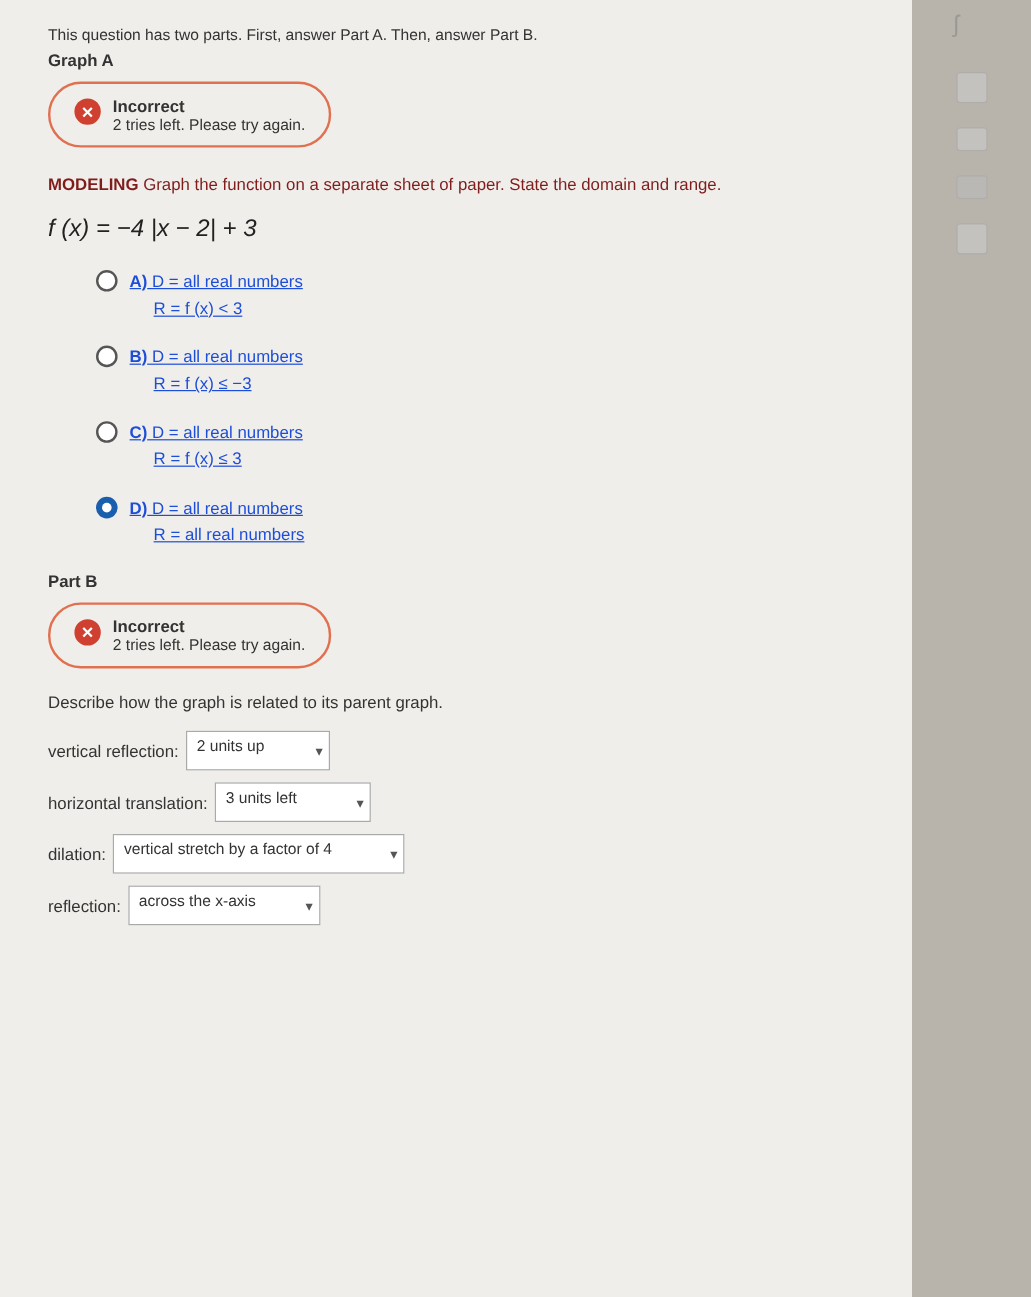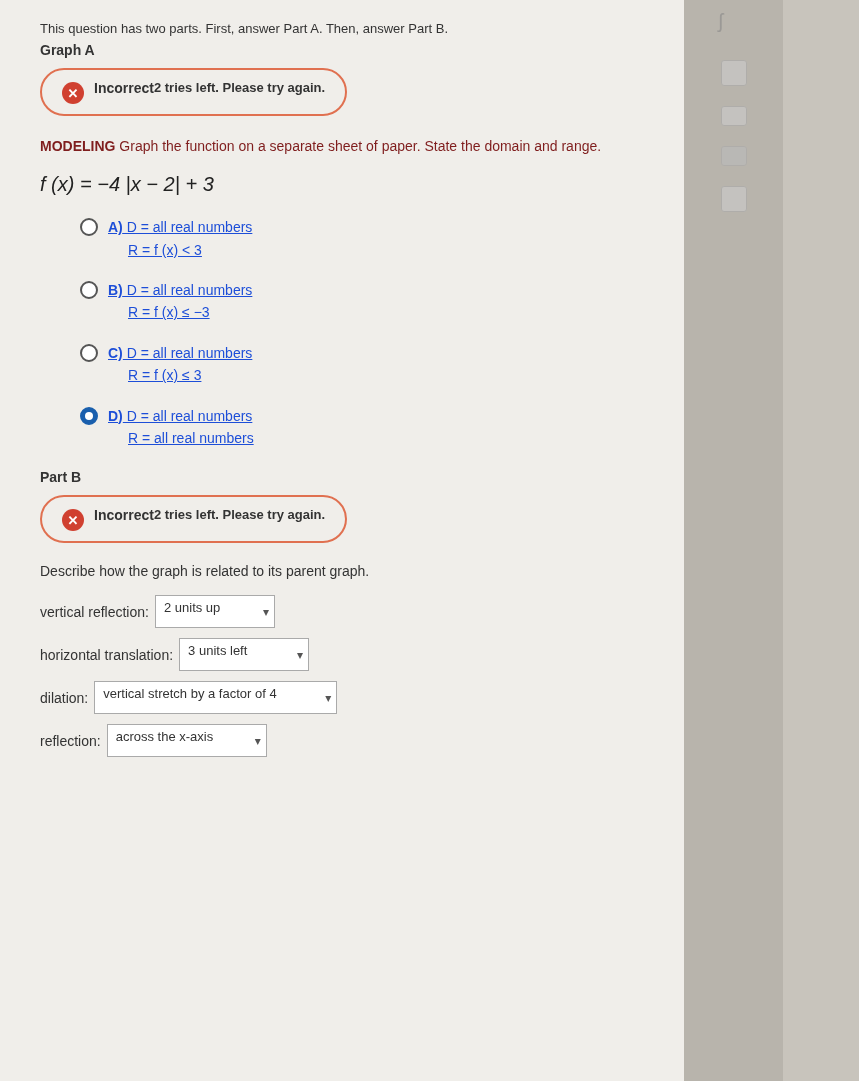--- a/index.html
+++ b/index.html
@@ -11,21 +11,21 @@
     body {
       width: 859px;
       min-height: 1081px;
       background: #c8c4bc;
       font-family: Arial, sans-serif;
       display: flex;
     }
 
     .page-content {
       background: #f0eeea;
-      width: 684px;
+      width: 760px;
       min-height: 1081px;
       padding: 20px 40px 40px 40px;
       position: relative;
     }
 
     .right-sidebar {
       width: 99px;
       background: #b8b4ac;
       display: flex;
       flex-direction: column;
@@ -77,33 +77,32 @@
       justify-content: center;
       color: white;
       font-size: 13px;
       font-weight: bold;
       flex-shrink: 0;
       margin-top: 2px;
     }
 
     .incorrect-text-block {
       display: flex;
-      flex-direction: row;
+      flex-direction: column;
     }
 
     .incorrect-title {
       font-size: 14px;
       font-weight: bold;
       color: #333;
     }
 
     .incorrect-subtitle {
       font-size: 13px;
       color: #333;
-      font-weight: bold;
     }
 
     .modeling-section {
       margin-bottom: 16px;
     }
 
     .modeling-label {
       font-size: 14px;
       color: #7f1d1d;
       line-height: 1.5;

